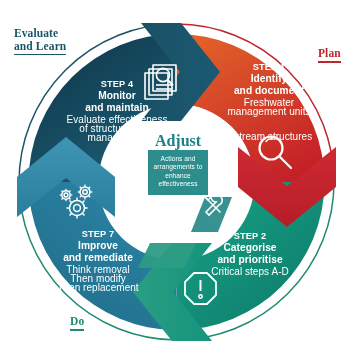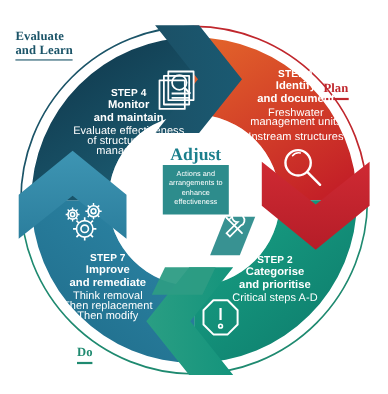--- a/index.html
+++ b/index.html
@@ -40,25 +40,24 @@
     height: 1.6px;
     margin-top: 1.5px;
   }
   #label-evaluate {
     left: 14px;
     top: 27px;
     color: #1b5468;
   }
   #label-evaluate .rule { background: #1b5468; }
   #label-plan {
-    left: 294px;
+    left: 318px;
     top: 47px;
     color: #c0272d;
     text-align: center;
-    margin-top: 28px;
   }
   #label-plan .rule { background: #c0272d; }
   #label-do {
     left: 70px;
     top: 315px;
     color: #1f8a70;
     text-align: left;
   }
   #label-do .rule { background: #1f8a70; }
 
@@ -295,39 +294,39 @@
     <span>Do</span>
     <span class="rule"></span>
   </div>
 
   <div class="step-text" id="step1-text">
     <span class="step-num">STEP 1</span>
     <span class="step-title">Identify</span>
     <span class="step-title">and document</span>
     <span class="step-desc">Freshwater</span>
     <span class="step-desc" style="margin-top:0">management units</span>
-    <span class="step-desc" style="margin-top:4px">Instream structures</span>
+    <span class="step-desc" style="margin-top:16px">Instream structures</span>
   </div>
 
   <div class="step-text" id="step4-text">
     <span class="step-num">STEP 4</span>
     <span class="step-title">Monitor</span>
     <span class="step-title">and maintain</span>
     <span class="step-desc">Evaluate effectiveness</span>
     <span class="step-desc" style="margin-top:0">of structures and</span>
     <span class="step-desc" style="margin-top:0">management</span>
   </div>
 
   <div class="step-text" id="step3-text">
     <span class="step-num">STEP 7</span>
     <span class="step-title">Improve</span>
     <span class="step-title">and remediate</span>
     <span class="step-desc">Think removal</span>
+    <span class="step-desc" style="margin-top:0">Then modify</span>
     <span class="step-desc" style="margin-top:0">Then replacement</span>
-    <span class="step-desc" style="margin-top:0">Then modify</span>
   </div>
 
   <div class="step-text" id="step2-text">
     <span class="step-num">STEP 2</span>
     <span class="step-title">Categorise</span>
     <span class="step-title">and prioritise</span>
     <span class="step-desc">Critical steps A-D</span>
   </div>
 
   <div id="adjust-block">

